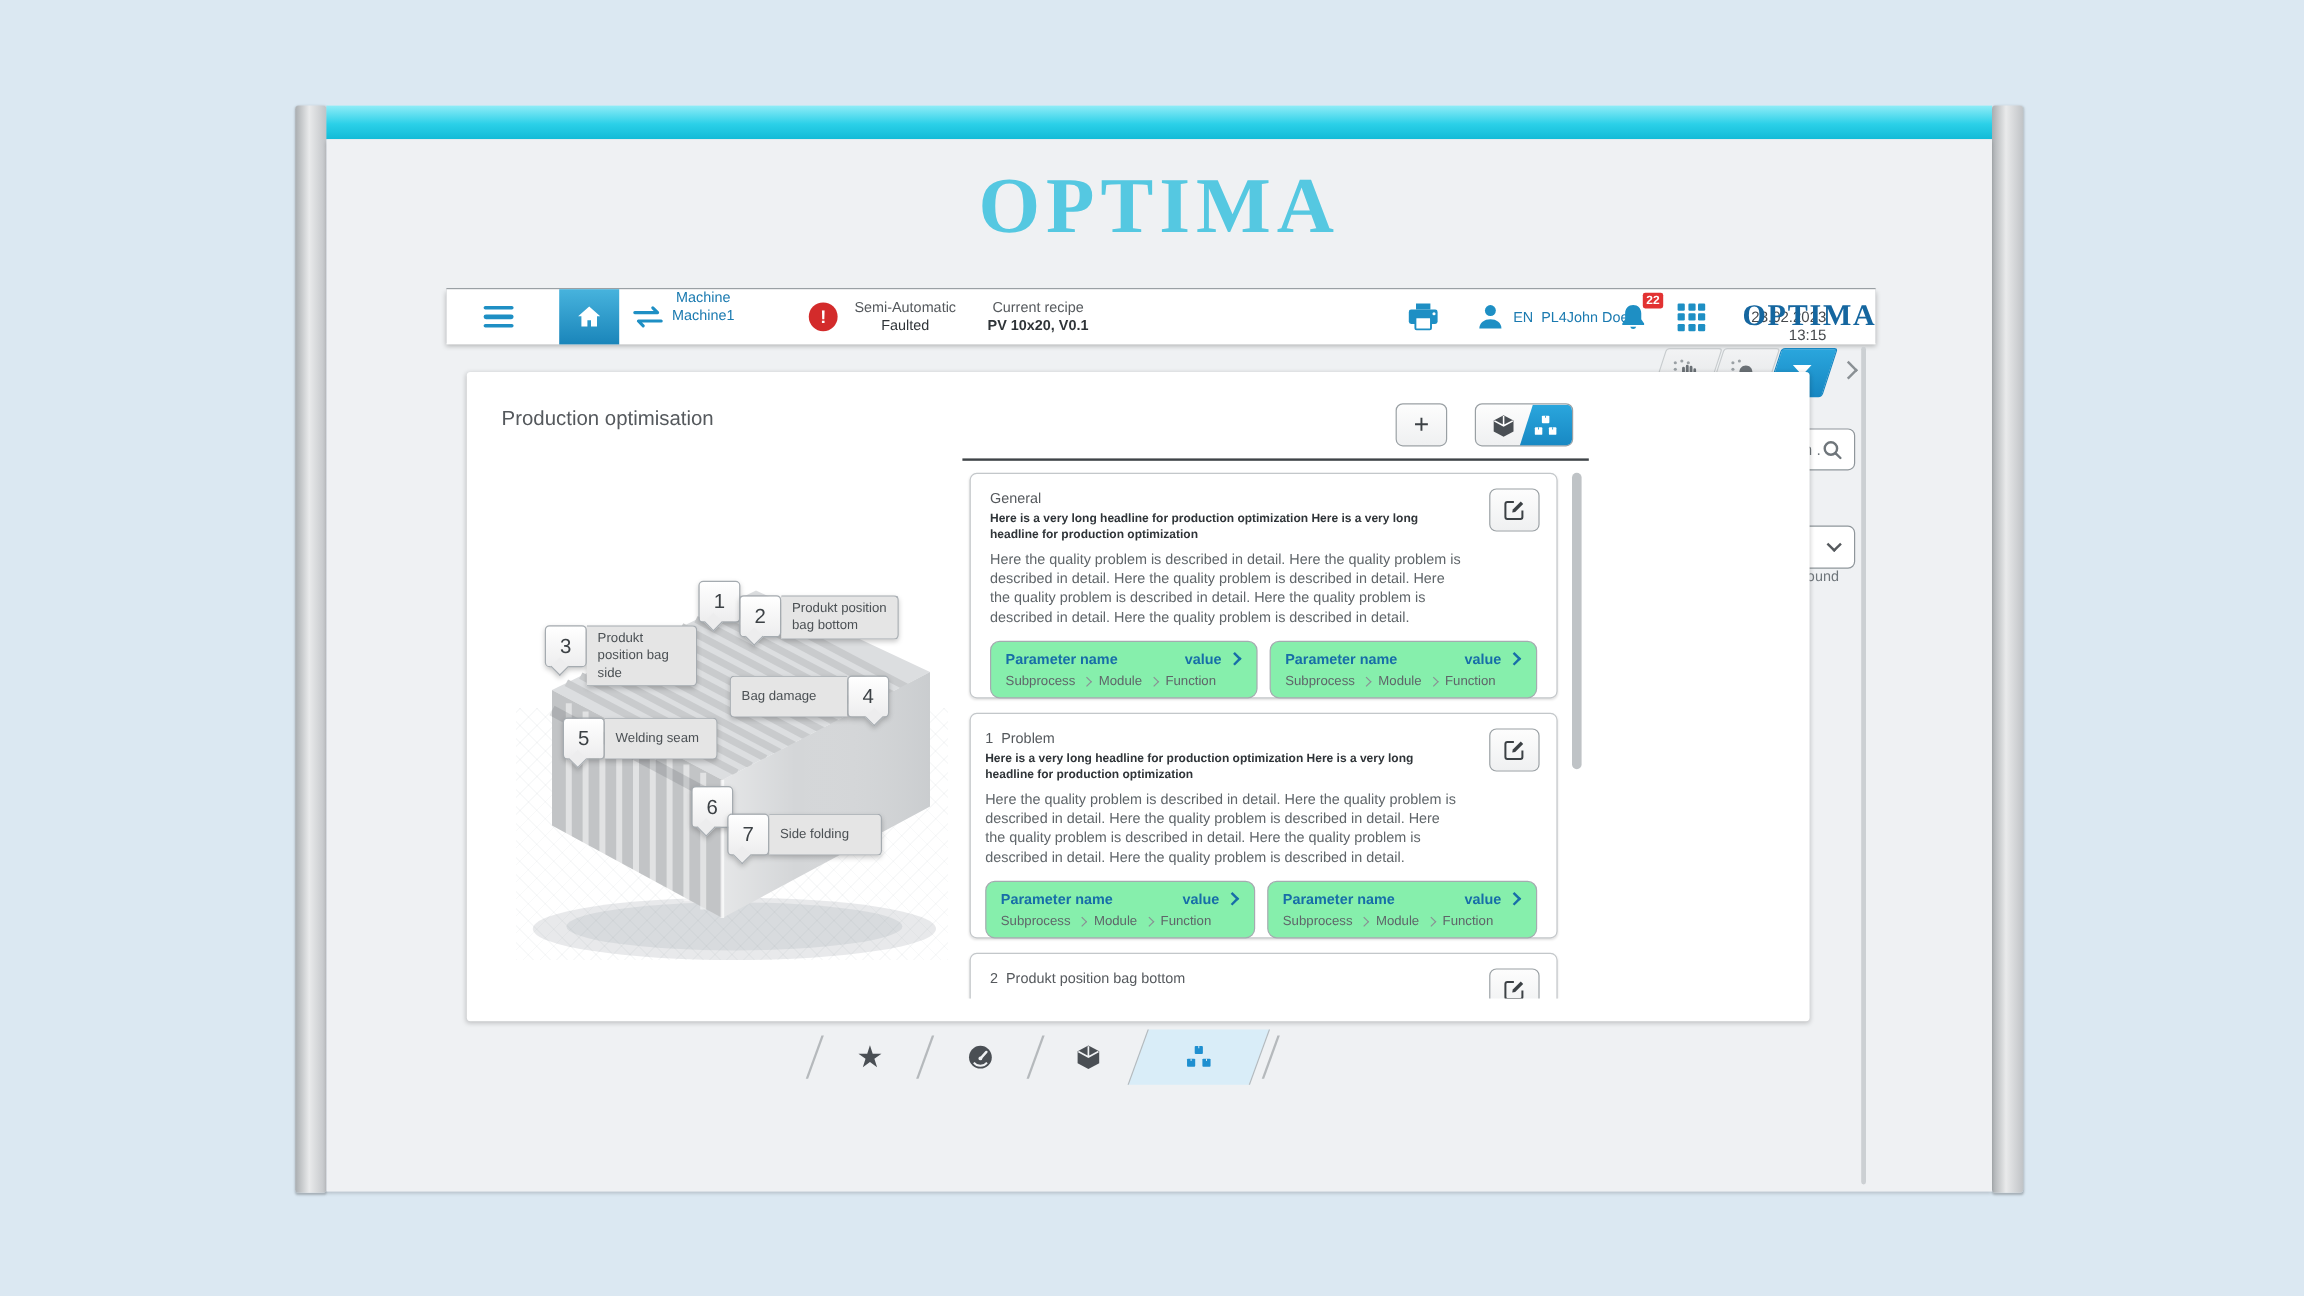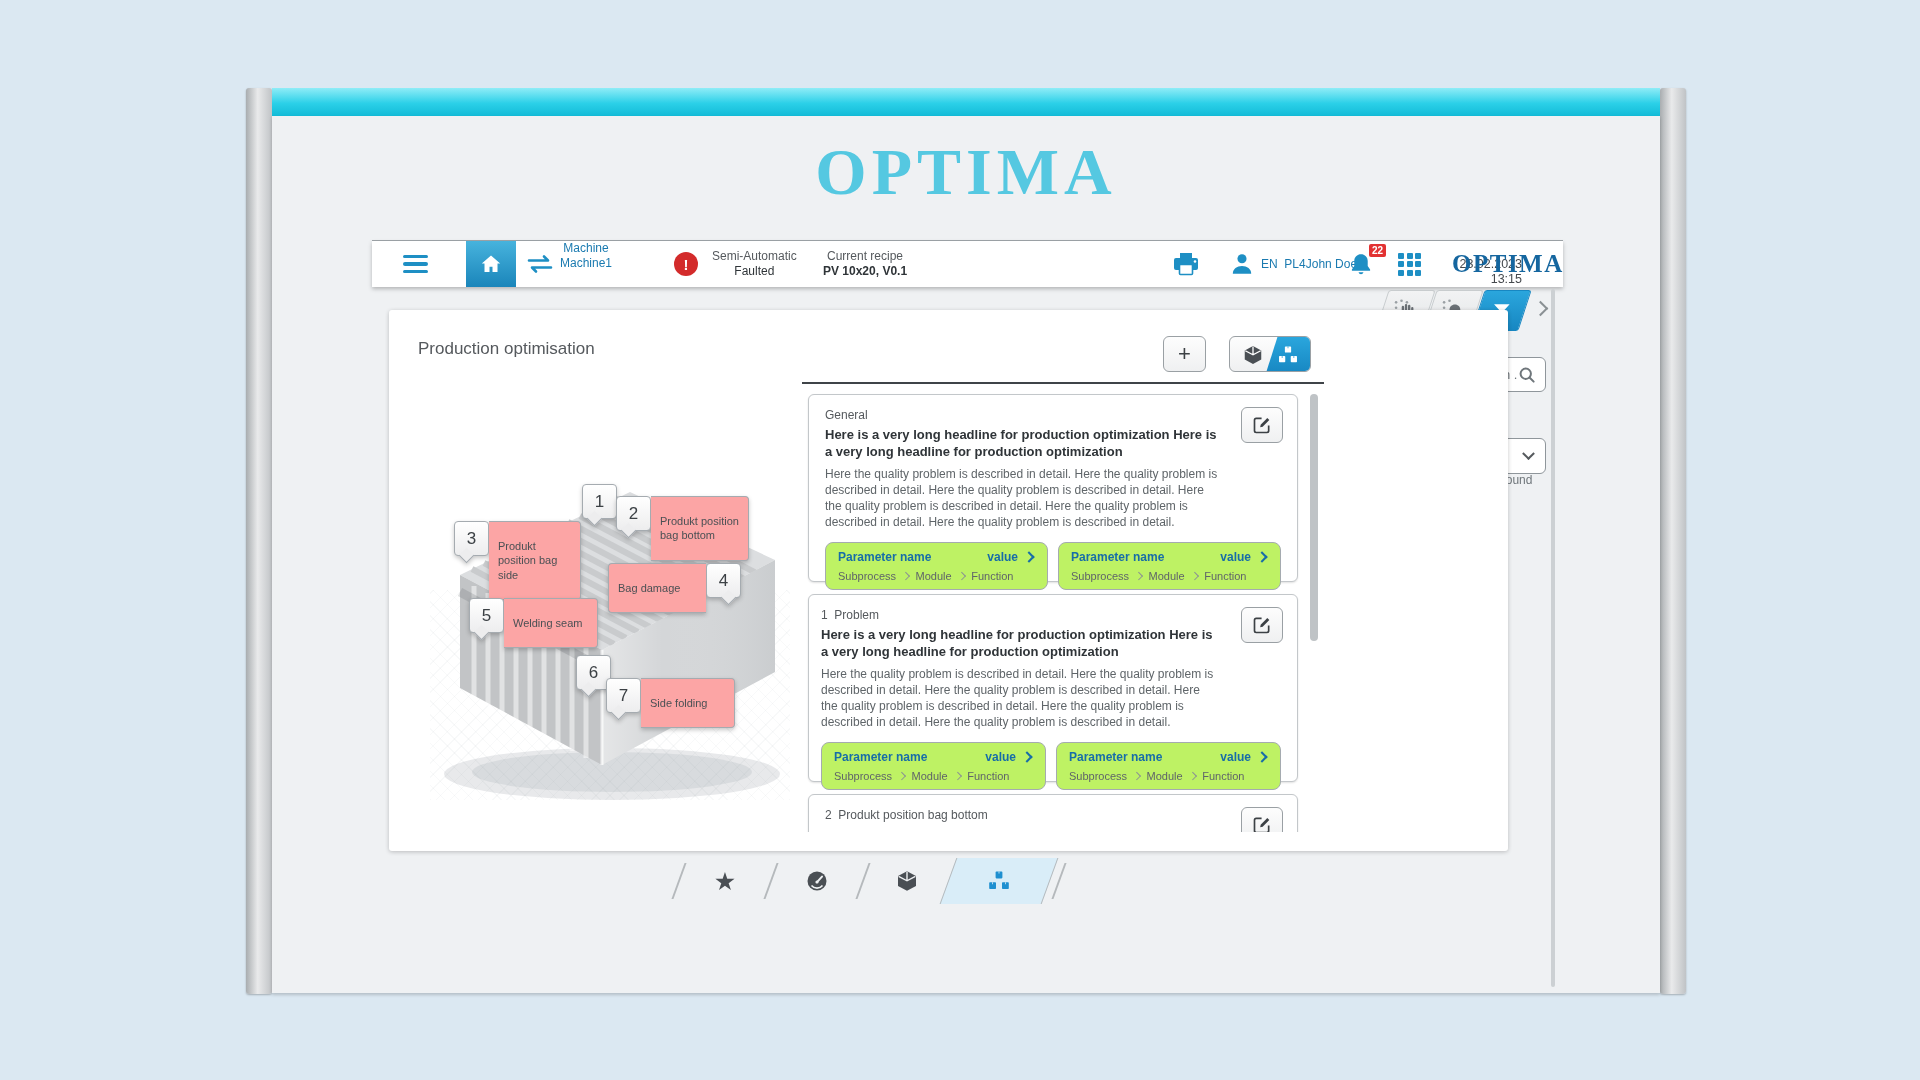--- a/index.html
+++ b/index.html
@@ -97,38 +97,38 @@
             repeating-linear-gradient(45deg, rgba(140,150,160,.12) 0 1px, transparent 1px 10px),
             repeating-linear-gradient(-45deg, rgba(140,150,160,.12) 0 1px, transparent 1px 10px); }
   .callout { position:absolute; display:flex; filter:drop-shadow(0 2px 2px rgba(0,0,0,.22)); }
   .co-num { position:relative; width:35px; height:35px; background:linear-gradient(180deg,#fff,#ededee);
             border:1px solid #a5abb0; border-radius:4px; display:flex; align-items:center; justify-content:center;
             font-size:17px; color:#3c4145; }
   .co-num::after { content:""; position:absolute; bottom:-6px; left:6px; width:10px; height:10px;
                    background:#ededee; border-right:1px solid #a5abb0; border-bottom:1px solid #a5abb0;
                    transform:rotate(45deg); }
   .co-num.tail-right::after { left:auto; right:6px; }
-  .co-label { min-height:35px; background:#fca5a5; border:1px solid #a5abb0; border-left:none;
+  .co-label { min-height:35px; background:#e5e5e5; border:1px solid #a5abb0; border-left:none;
               border-radius:0 4px 4px 0; font-size:11px; color:#4b5054; line-height:1.3;
-              display:flex; align-items:center; padding:17px 9px; }
+              display:flex; align-items:center; padding:3px 9px; }
   .co-label.left-side { border-left:1px solid #a5abb0; border-right:none; border-radius:4px 0 0 4px; }
 
   
   .list-divider { position:absolute; left:413px; top:72px; width:522px; height:2px; background:#3f4448; }
   .list-viewport { position:absolute; left:412px; top:75px; width:524px; height:447px; overflow:hidden; }
   .list-scrollbar { position:absolute; left:509px; top:9px; width:8px; height:247px; background:#bfc3c6; border-radius:4px; }
   .card { position:absolute; left:7px; width:490px; background:#fff; border:1px solid #c3c7ca; border-radius:6px;
           box-shadow:0 1px 2px rgba(0,0,0,.12); padding:13px 16px; }
   .card-tag { font-size:12px; color:#55595d; white-space:pre-wrap; }
-  .card-headline { margin-top:4px; width:396px; font-size:13px; font-weight:bold; color:#2f3438; line-height:1.32; }
+  .card-headline { margin-top:4px; width:396px; font-size:10px; font-weight:bold; color:#2f3438; line-height:1.32; }
   .card-body { margin-top:7px; width:398px; font-size:12px; color:#5f6569; line-height:1.33; }
   .edit-btn { position:absolute; right:14px; top:12px; width:42px; height:36px; display:flex;
               align-items:center; justify-content:center; color:#3c4145; }
   .chips { display:flex; gap:10px; margin-top:11px; }
-  .chip { flex:1; height:48px; background:#bef264; border:1px solid #a5abb0; border-radius:8px;
+  .chip { flex:1; height:48px; background:#86efac; border:1px solid #a5abb0; border-radius:8px;
           padding:7px 12px 0; cursor:pointer; }
   .chip-row1 { display:flex; align-items:center; justify-content:space-between; }
   .chip-name { font-size:12px; font-weight:bold; color:#176da8; }
   .chip-val { display:flex; align-items:center; gap:7px; font-size:12px; font-weight:bold; color:#176da8; }
   .chev-r-blue { width:8px; height:8px; border-top:2.4px solid #176da8; border-right:2.4px solid #176da8;
                  transform:rotate(45deg); margin-right:2px; }
   .chip-row2 { display:flex; align-items:center; gap:7px; margin-top:6px; font-size:11px; color:#5f6569; }
   .chev-r-gray { width:5.5px; height:5.5px; border-top:1.6px solid #8a9094; border-right:1.6px solid #8a9094;
                  transform:rotate(45deg); }
 

